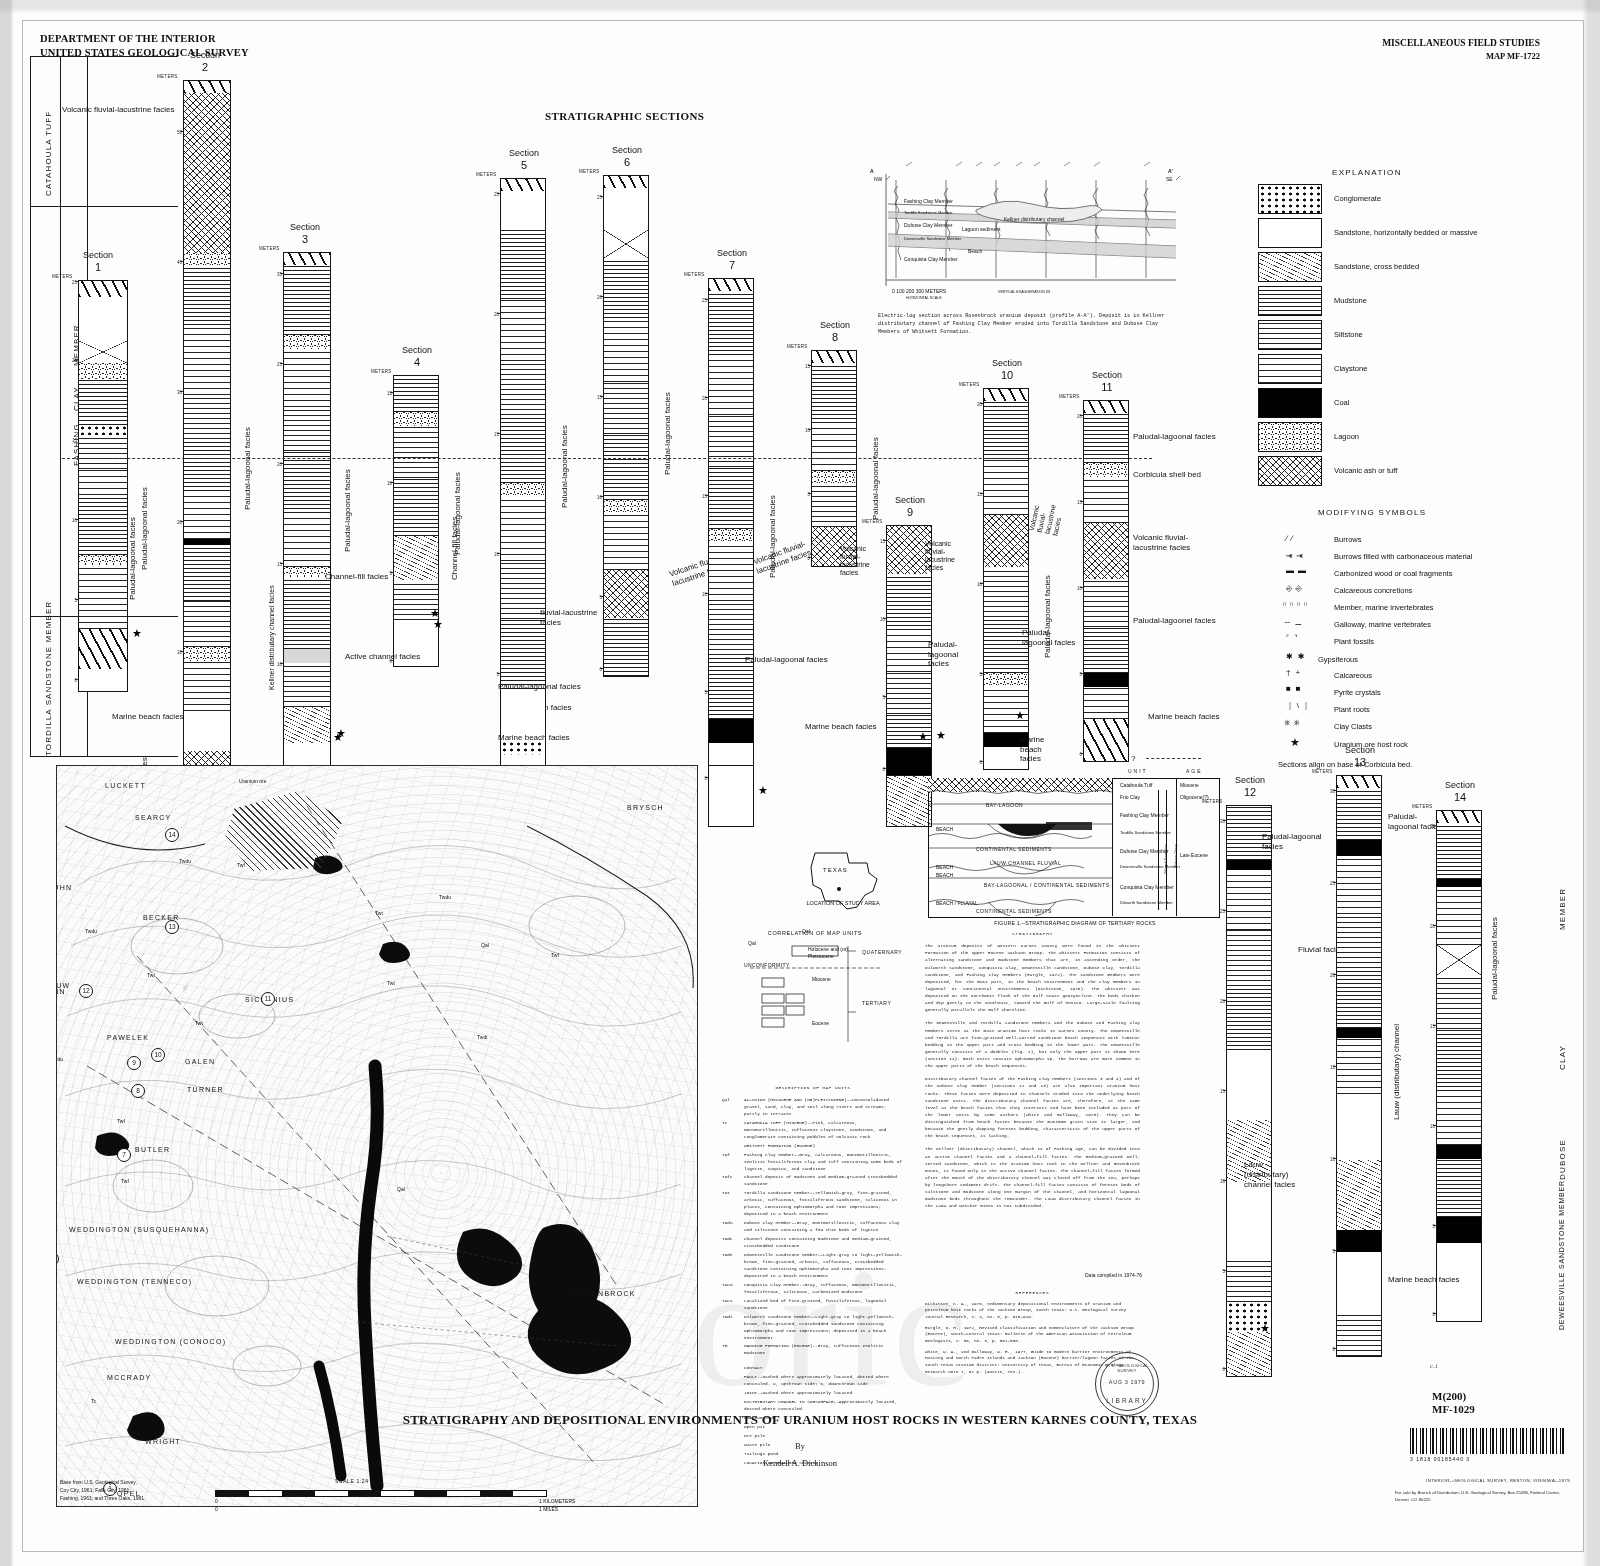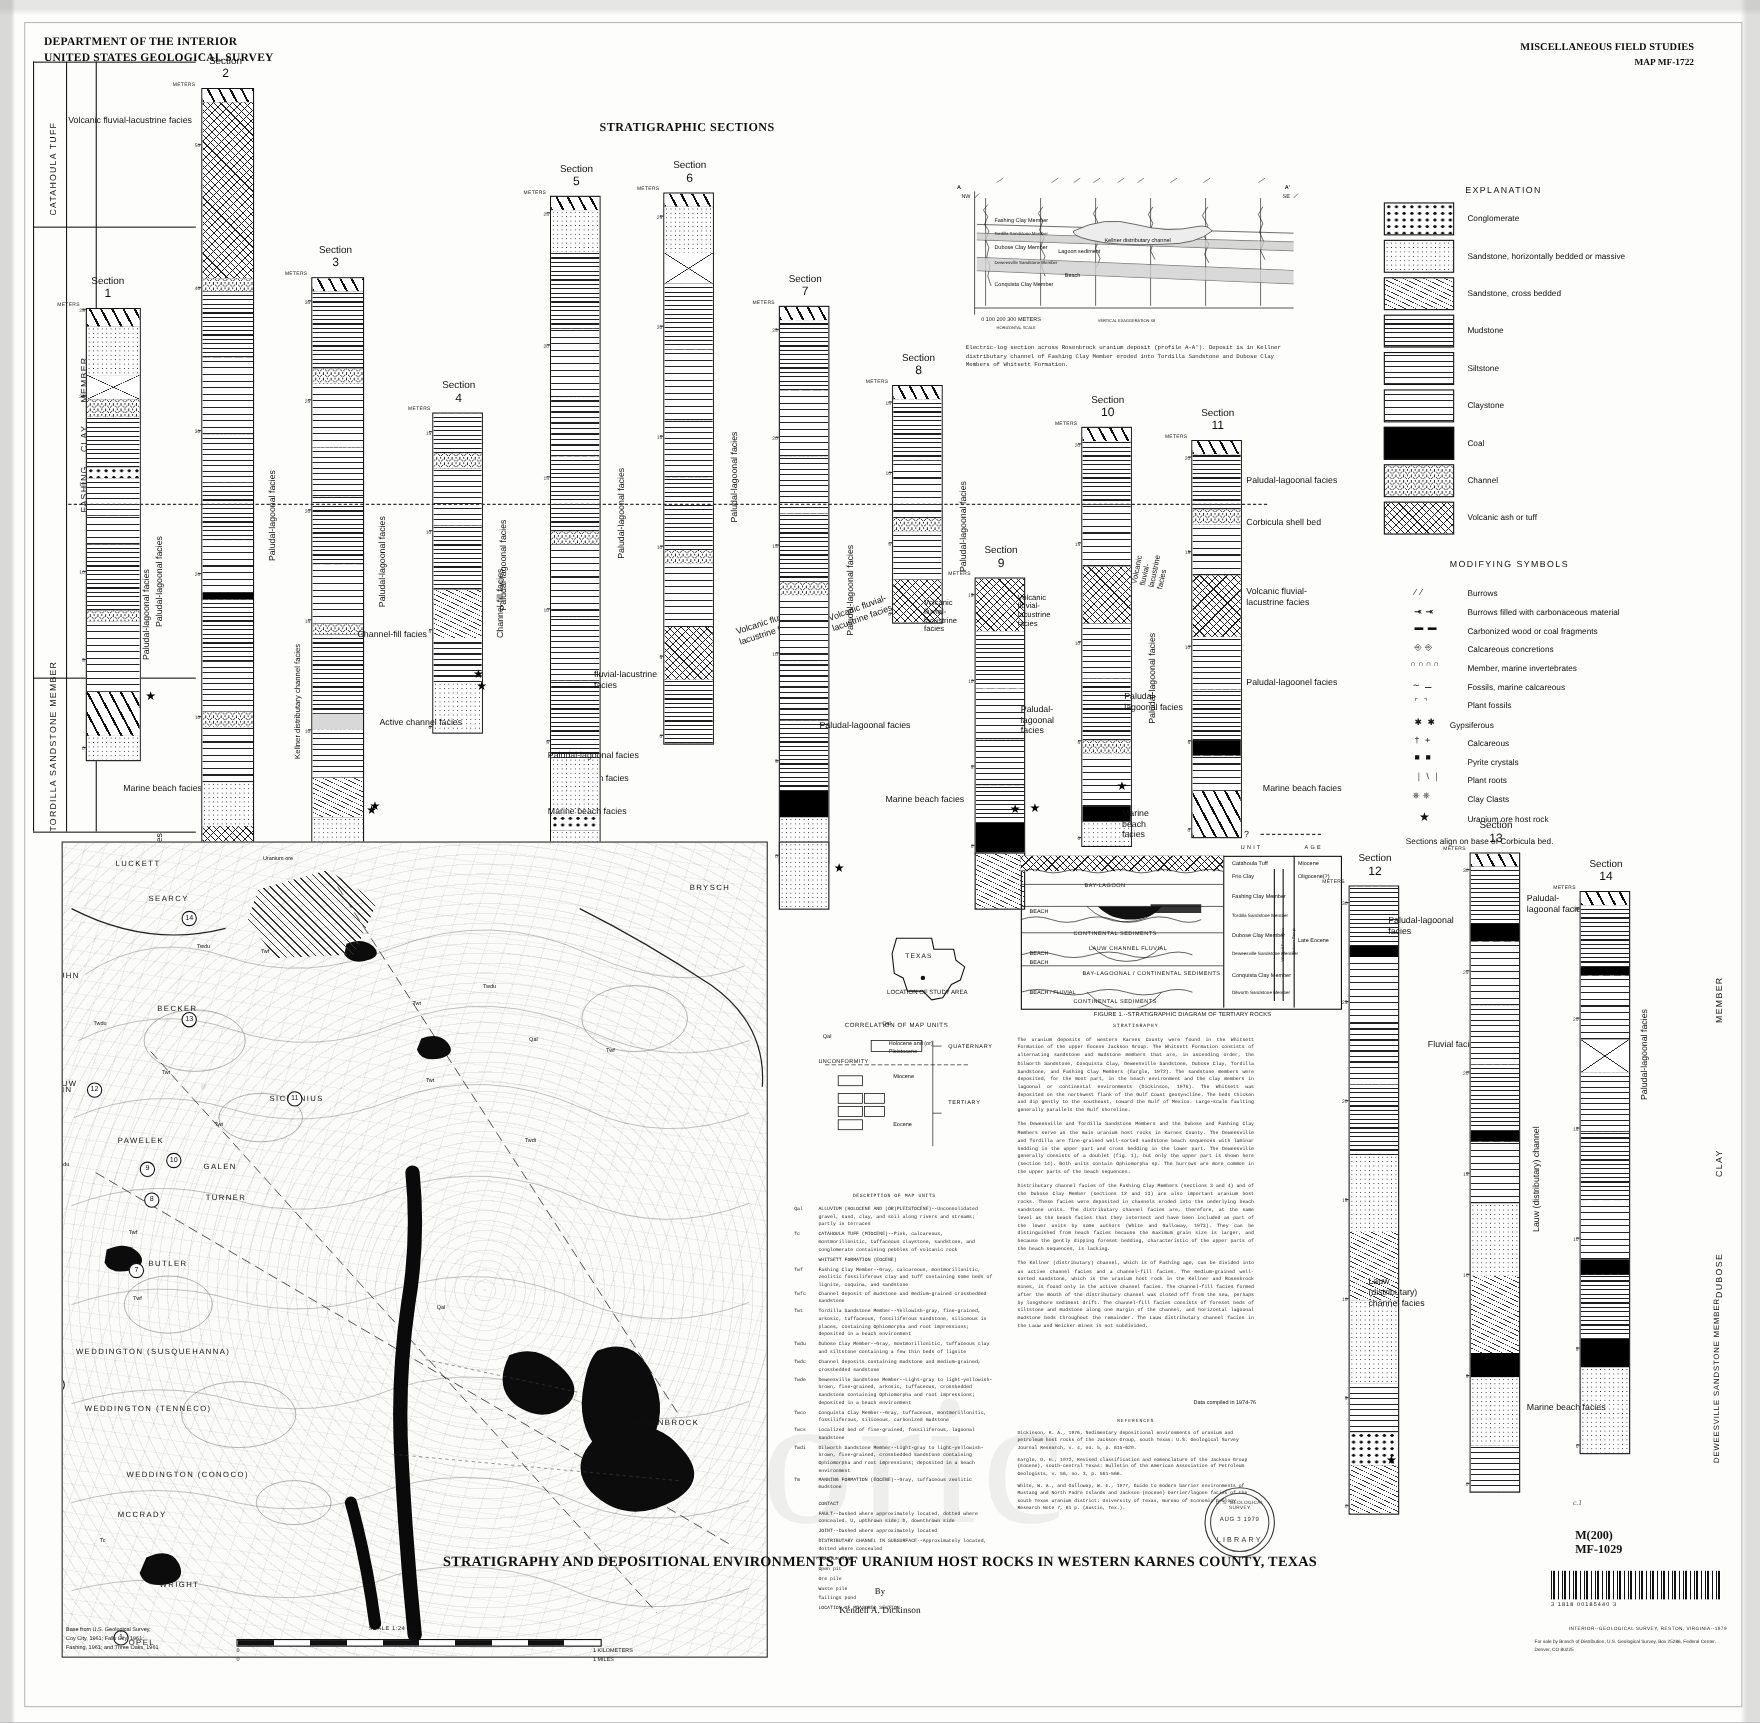--- a/index.html
+++ b/index.html
@@ -776,21 +776,21 @@
     <div class="swatch f-silt" style="left:0;top:152px;"></div>
     <div class="exlab" style="left:76px;top:162px;">Siltstone</div>
 
     <div class="swatch f-clay" style="left:0;top:186px;"></div>
     <div class="exlab" style="left:76px;top:196px;">Claystone</div>
 
     <div class="swatch f-coal" style="left:0;top:220px;"></div>
     <div class="exlab" style="left:76px;top:230px;">Coal</div>
 
     <div class="swatch f-coq" style="left:0;top:254px;"></div>
-    <div class="exlab" style="left:76px;top:264px;">Channel</div>
+    <div class="exlab" style="left:76px;top:264px;">Lagoon</div>
 
     <div class="swatch f-tuff" style="left:0;top:288px;"></div>
     <div class="exlab" style="left:76px;top:298px;">Volcanic ash or tuff</div>
 
     <div class="h" style="left:60px;top:340px;">MODIFYING SYMBOLS</div>
 
     <div class="msym" style="left:28px;top:366px;letter-spacing:4px;">∕∕</div>
     <div class="exlab" style="left:76px;top:367px;">Burrows</div>
 
     <div class="msym" style="left:28px;top:383px;letter-spacing:4px;font-weight:bold;">⤛⤛</div>
@@ -799,21 +799,21 @@
     <div class="msym" style="left:28px;top:398px;letter-spacing:4px;">▬▬</div>
     <div class="exlab" style="left:76px;top:401px;">Carbonized wood or coal fragments</div>
 
     <div class="msym" style="left:28px;top:416px;letter-spacing:3px;">⎆⎆</div>
     <div class="exlab" style="left:76px;top:418px;">Calcareous concretions</div>
 
     <div class="msym" style="left:24px;top:432px;letter-spacing:2px;font-size:7px;">∩∩∩∩</div>
     <div class="exlab" style="left:76px;top:435px;">Member, marine invertebrates</div>
 
     <div class="msym" style="left:26px;top:450px;letter-spacing:4px;">∼⚊</div>
-    <div class="exlab" style="left:76px;top:452px;">Fossils, marine calcareous</div>
+    <div class="exlab" style="left:76px;top:452px;">Galloway, marine vertebrates</div>
 
     <div class="msym" style="left:28px;top:466px;letter-spacing:5px;font-size:7px;">⌜⌝</div>
     <div class="exlab" style="left:76px;top:469px;">Plant fossils</div>
 
     <div class="msym" style="left:28px;top:484px;letter-spacing:5px;">✱✱</div>
     <div class="exlab" style="left:60px;top:487px;">Gypsiferous</div>
 
     <div class="msym" style="left:28px;top:500px;letter-spacing:5px;">†+</div>
     <div class="exlab" style="left:76px;top:503px;">Calcareous</div>
 

